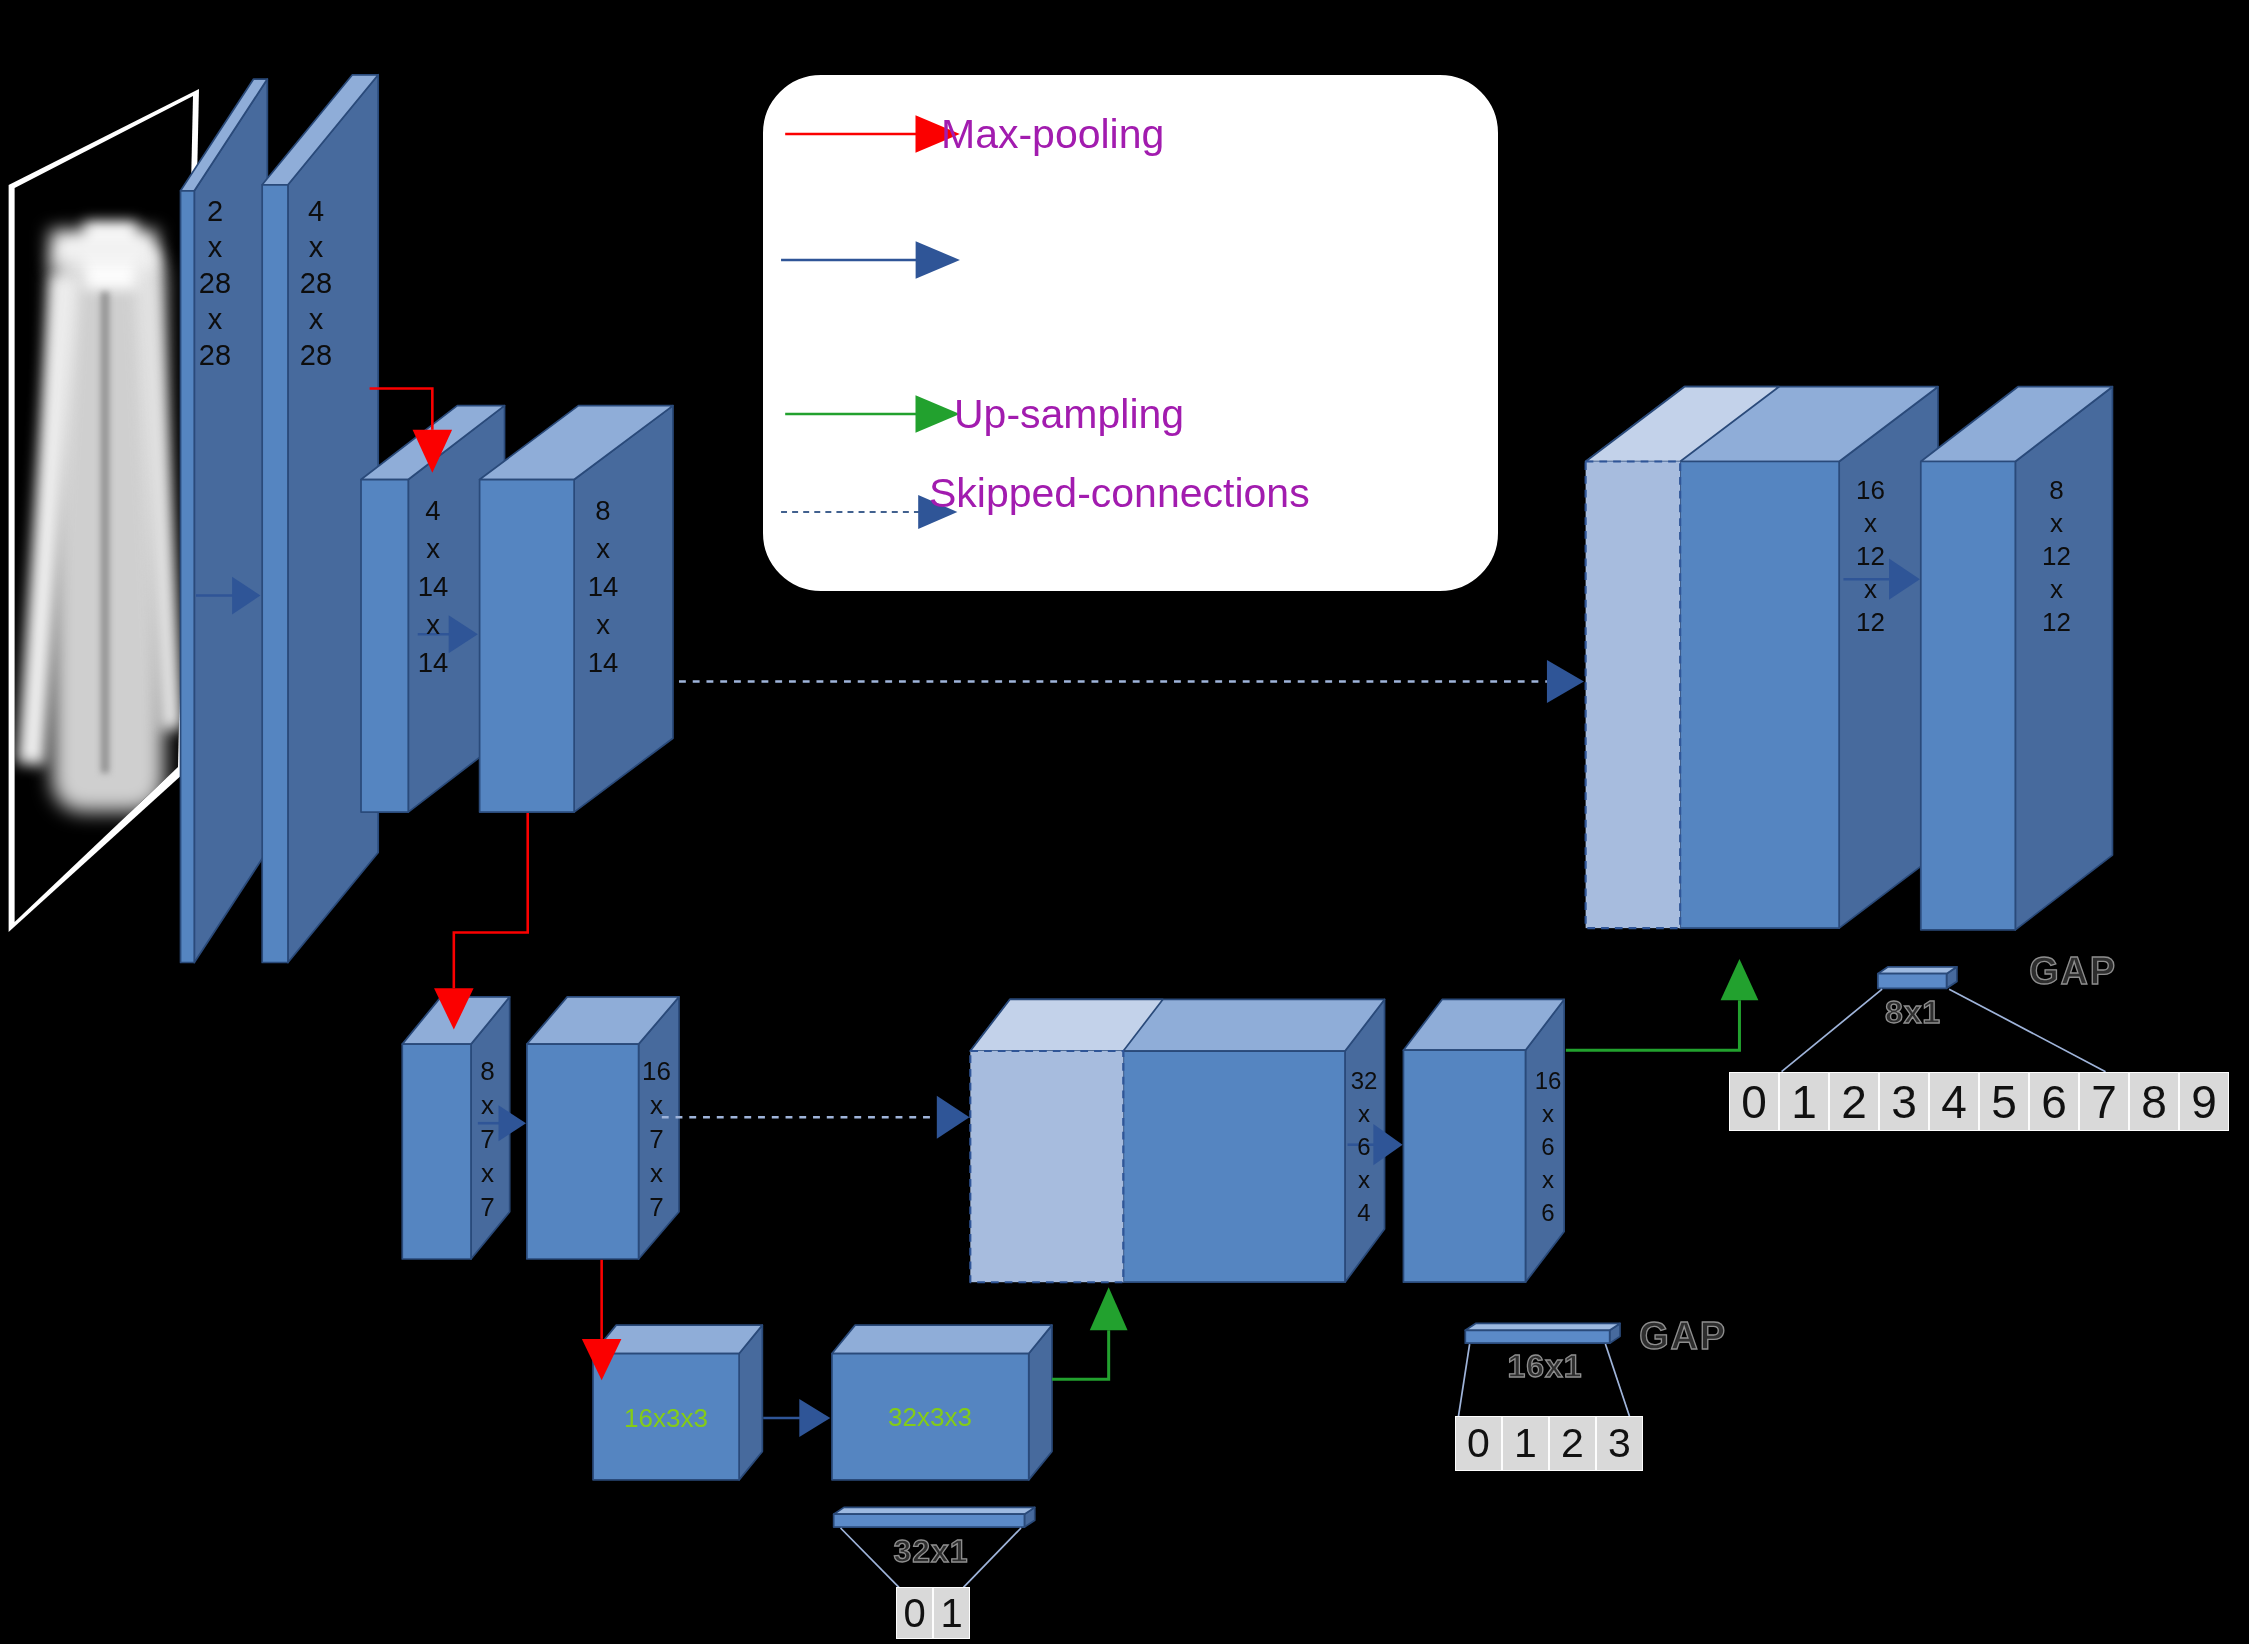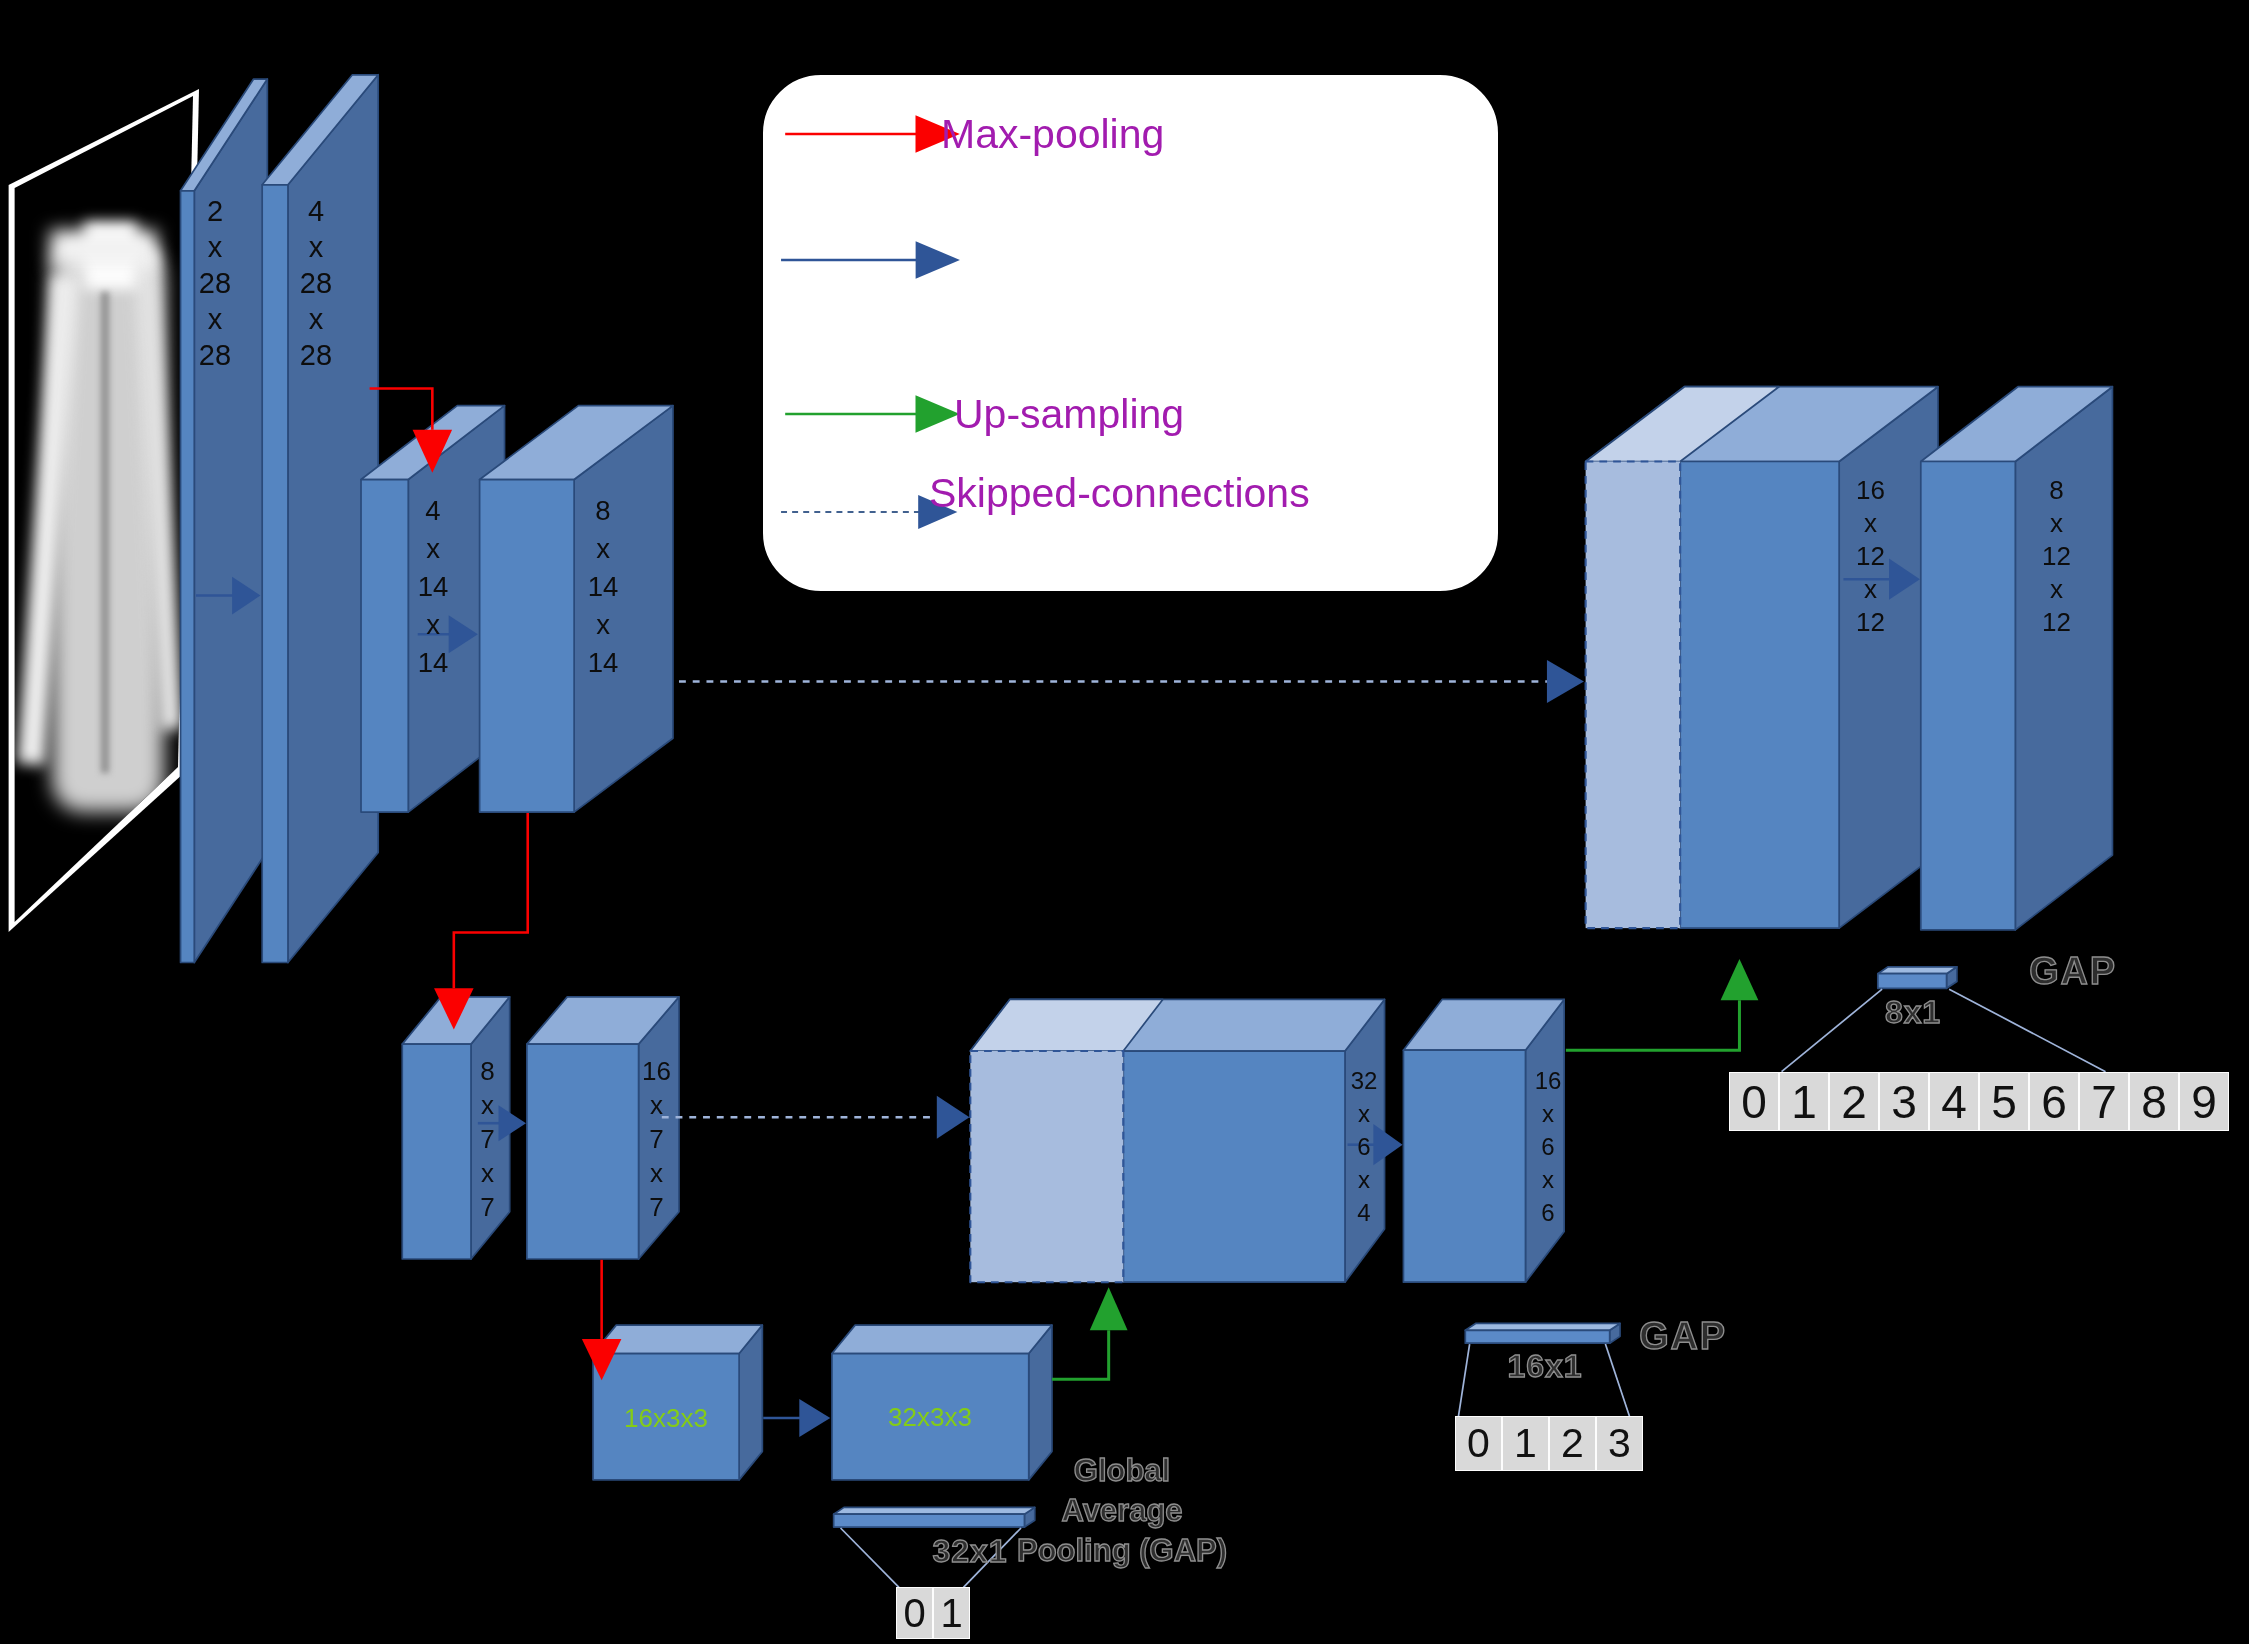--- a/index.html
+++ b/index.html
@@ -260,28 +260,25 @@
 x
 12</div>
   <div class="lbl right" style="left:2030px;top:474px;width:53px;">8
 x
 12
 x
 12</div>
   <div class="cube-lbl" style="left:666px;top:1418px;">16x3x3</div>
   <div class="cube-lbl" style="left:930px;top:1372px;margin-top:45px;">32x3x3</div>
 
-  <div class="etch vec" style="left:970px;top:1551px;">32x1</div>
+  <div class="etch vec" style="left:931px;top:1551px;">32x1</div>
   <div class="etch vec" style="left:1537px;top:1366px;margin-left:8px;">16x1</div>
   <div class="etch vec" style="left:1913px;top:1012px;">8x1</div>
   <div class="etch gap" style="left:1683px;top:1336px;">GAP</div>
   <div class="etch gap" style="left:2073px;top:971px;">GAP</div>
-  <div class="etch gapfull" style="left:1122px;top:1451px;">Global
-Average
-Pooling (GAP)</div>
 
   <div class="digit-row d2" style="left:896px;top:1587px;">
     <div class="cell">0</div>
     <div class="cell">1</div>
   </div>
   <div class="digit-row d4" style="left:1455px;top:1416px;">
     <div class="cell">0</div>
     <div class="cell">1</div>
     <div class="cell">2</div>
     <div class="cell">3</div>

